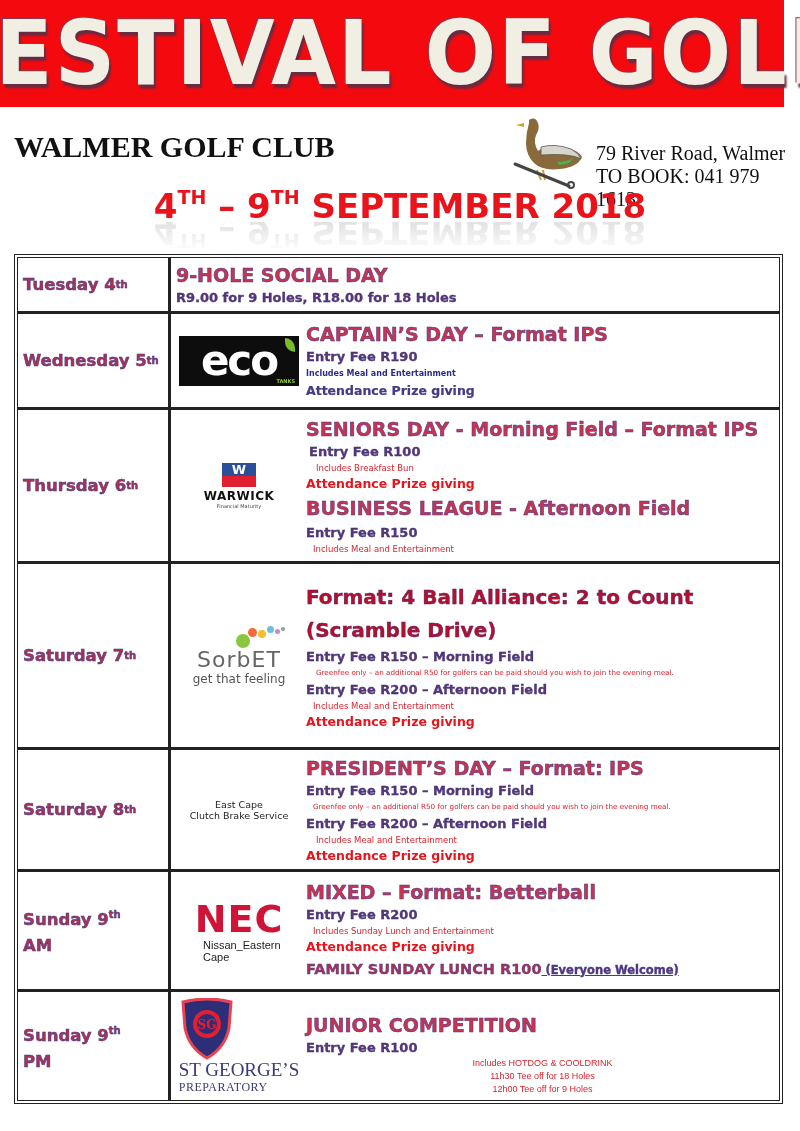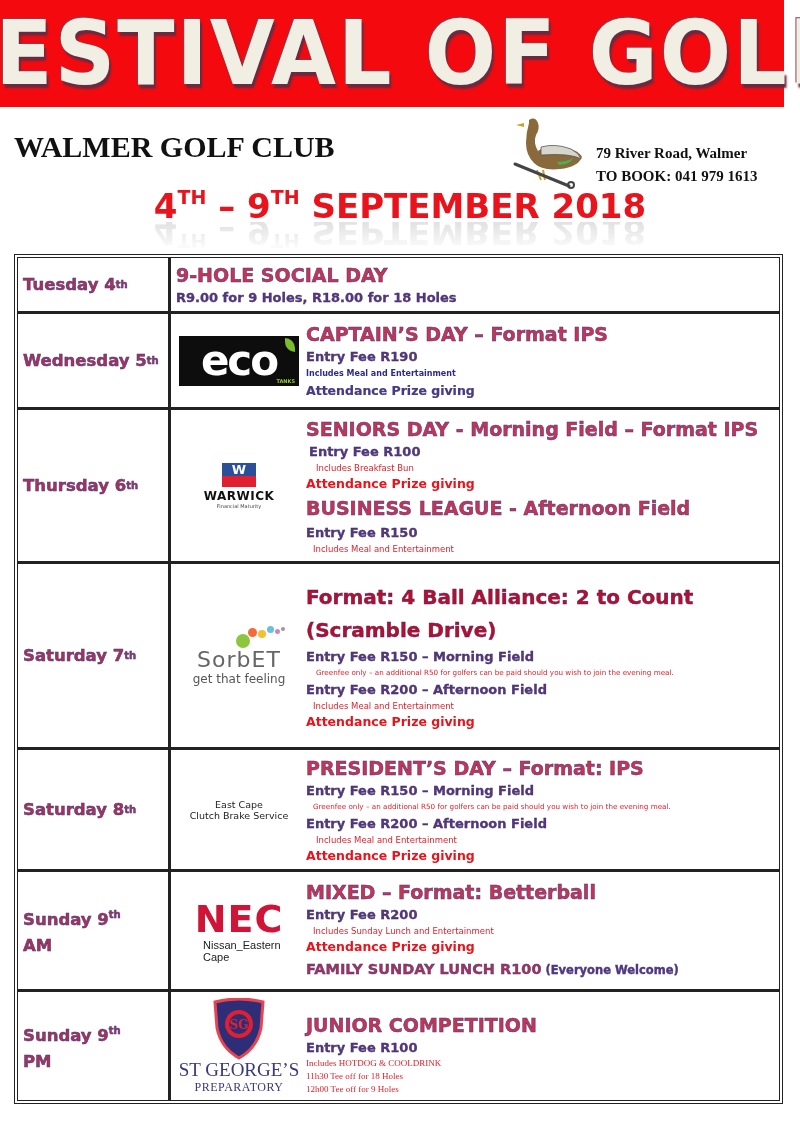--- a/index.html
+++ b/index.html
@@ -23,22 +23,22 @@
 
   
   .club-name {
     position: absolute; left: 14px; top: 130px;
     font-family: "Liberation Serif", serif; font-weight: bold;
     font-size: 30px; color: #111;
   }
   .duck-logo { position: absolute; left: 507px; top: 114px; width: 80px; height: 78px; }
   .address {
     position: absolute; left: 596px; top: 142px;
-    font-family: "Liberation Serif", serif; font-weight: bold;
-    font-size: 15px; color: #111; line-height: 23px;
+    font-family: "Liberation Serif", serif; font-weight: normal;
+    font-size: 20px; color: #111; line-height: 23px;
   }
 
   
   .dates {
     position: absolute; left: 0; width: 800px; top: 186px;
     text-align: center;
     font-family: "DejaVu Sans", sans-serif; font-weight: bold;
     font-size: 34px; color: #e8131b; letter-spacing: 0px;
   }
   .dates sup { font-size: 19px; vertical-align: 14px; }
@@ -85,26 +85,26 @@
   }
   .fee {
     font-family: "DejaVu Sans", sans-serif; font-weight: bold;
     font-size: 13px; color: #5a3578; line-height: 19px;
     -webkit-text-stroke: 0.3px #2c2c70; white-space: nowrap;
   }
   .note { font-family: "DejaVu Sans", sans-serif; font-size: 8.5px; color: #d9232e; line-height: 14px; white-space: nowrap; margin-left: 7px; }
   .note-blue { font-family: "DejaVu Sans", sans-serif; font-weight: bold; font-size: 8px; color: #2b2b8a; line-height: 16px; }
   .prize { font-family: "DejaVu Sans", sans-serif; font-weight: bold; font-size: 12.5px; color: #e8131b; line-height: 18px; }
   .prize-blue { font-family: "DejaVu Sans", sans-serif; font-weight: bold; font-size: 12.5px; color: #4a3a86; line-height: 18px; -webkit-text-stroke: 0.2px #2c2c70; }
-  .plain-note { font-family: Liberation Serif, serif; font-size: 9px; color: #d9232e; line-height: 13px; }
+  .plain-note { font-family: Liberation Sans, sans-serif; font-size: 9px; color: #d9232e; line-height: 13px; text-align: center; }
   .family {
     font-family: "DejaVu Sans", sans-serif; font-weight: bold;
     font-size: 14.5px; color: #a83256; -webkit-text-stroke: 0.4px #3b3b8f; line-height: 26px; white-space: nowrap;
   }
-  .family small { font-size: 11.5px; color: #5a3578; }
+  .family small { font-size: 11.5px; color: #5a3578; text-decoration: underline; }
 
   
   .eco-logo { width: 120px; height: 50px; background: #0d0d0d; position: relative; display: flex; align-items: center; justify-content: center; }
   .eco-text { font-family: "DejaVu Sans", sans-serif; font-weight: bold; font-size: 42px; color: #fff; letter-spacing: -2px; line-height: 46px; }
   .eco-leaf { position: absolute; right: 4px; top: 2px; width: 10px; height: 14px; background: #7dbb2e; border-radius: 0 10px 0 10px; }
   .eco-tanks { position: absolute; right: 4px; bottom: 2px; font-size: 5px; color: #9acb3a; font-weight: bold; }
 
   .warwick { display: flex; flex-direction: column; align-items: center; }
   .warwick-box { width: 34px; height: 24px; background: linear-gradient(#2b4f98 0 55%, #e02030 55% 100%); color: #fff; font-family: "DejaVu Sans", sans-serif; font-weight: bold; font-size: 13px; display: flex; align-items: flex-start; justify-content: center; line-height: 14px; }
   .warwick-name { font-family: "DejaVu Sans", sans-serif; font-weight: bold; font-size: 12px; color: #111; letter-spacing: 0.5px; margin-top: 2px; }
@@ -115,21 +115,21 @@
   .sorbet-dots span { position: absolute; border-radius: 50%; }
   .sorbet-name { font-family: "DejaVu Sans", sans-serif; font-size: 22px; color: #666; letter-spacing: 1px; line-height: 24px; }
   .sorbet-tag { font-family: "DejaVu Sans", sans-serif; font-size: 12px; color: #555; }
 
   .eastcape { font-family: "DejaVu Sans", sans-serif; font-size: 9.5px; color: #222; text-align: center; line-height: 11px; }
 
   .nec { display: flex; flex-direction: column; align-items: center; }
   .nec-name { font-family: "DejaVu Sans", sans-serif; font-weight: bold; font-size: 38px; color: #cf1438; letter-spacing: 1px; line-height: 40px; }
   .nec-sub { font-family: "Liberation Sans", sans-serif; font-size: 11px; color: #222; padding-left: 29px; }
 
-  .stgeorge { display: flex; flex-direction: column; align-items: center; }
+  .stgeorge { display: flex; flex-direction: column; }
   .crest { width: 56px; height: 62px; }
   .sg-name { font-family: "Liberation Serif", serif; font-size: 19px; color: #3a3a7a; line-height: 20px; white-space: nowrap; }
   .sg-sub { font-family: "Liberation Serif", serif; font-size: 12px; color: #3a3a7a; letter-spacing: 0.5px; }
 </style>
 </head>
 <body>
 
 <div class="banner">
   <div class="banner-title">FESTIVAL OF GOLF</div>
 </div>

